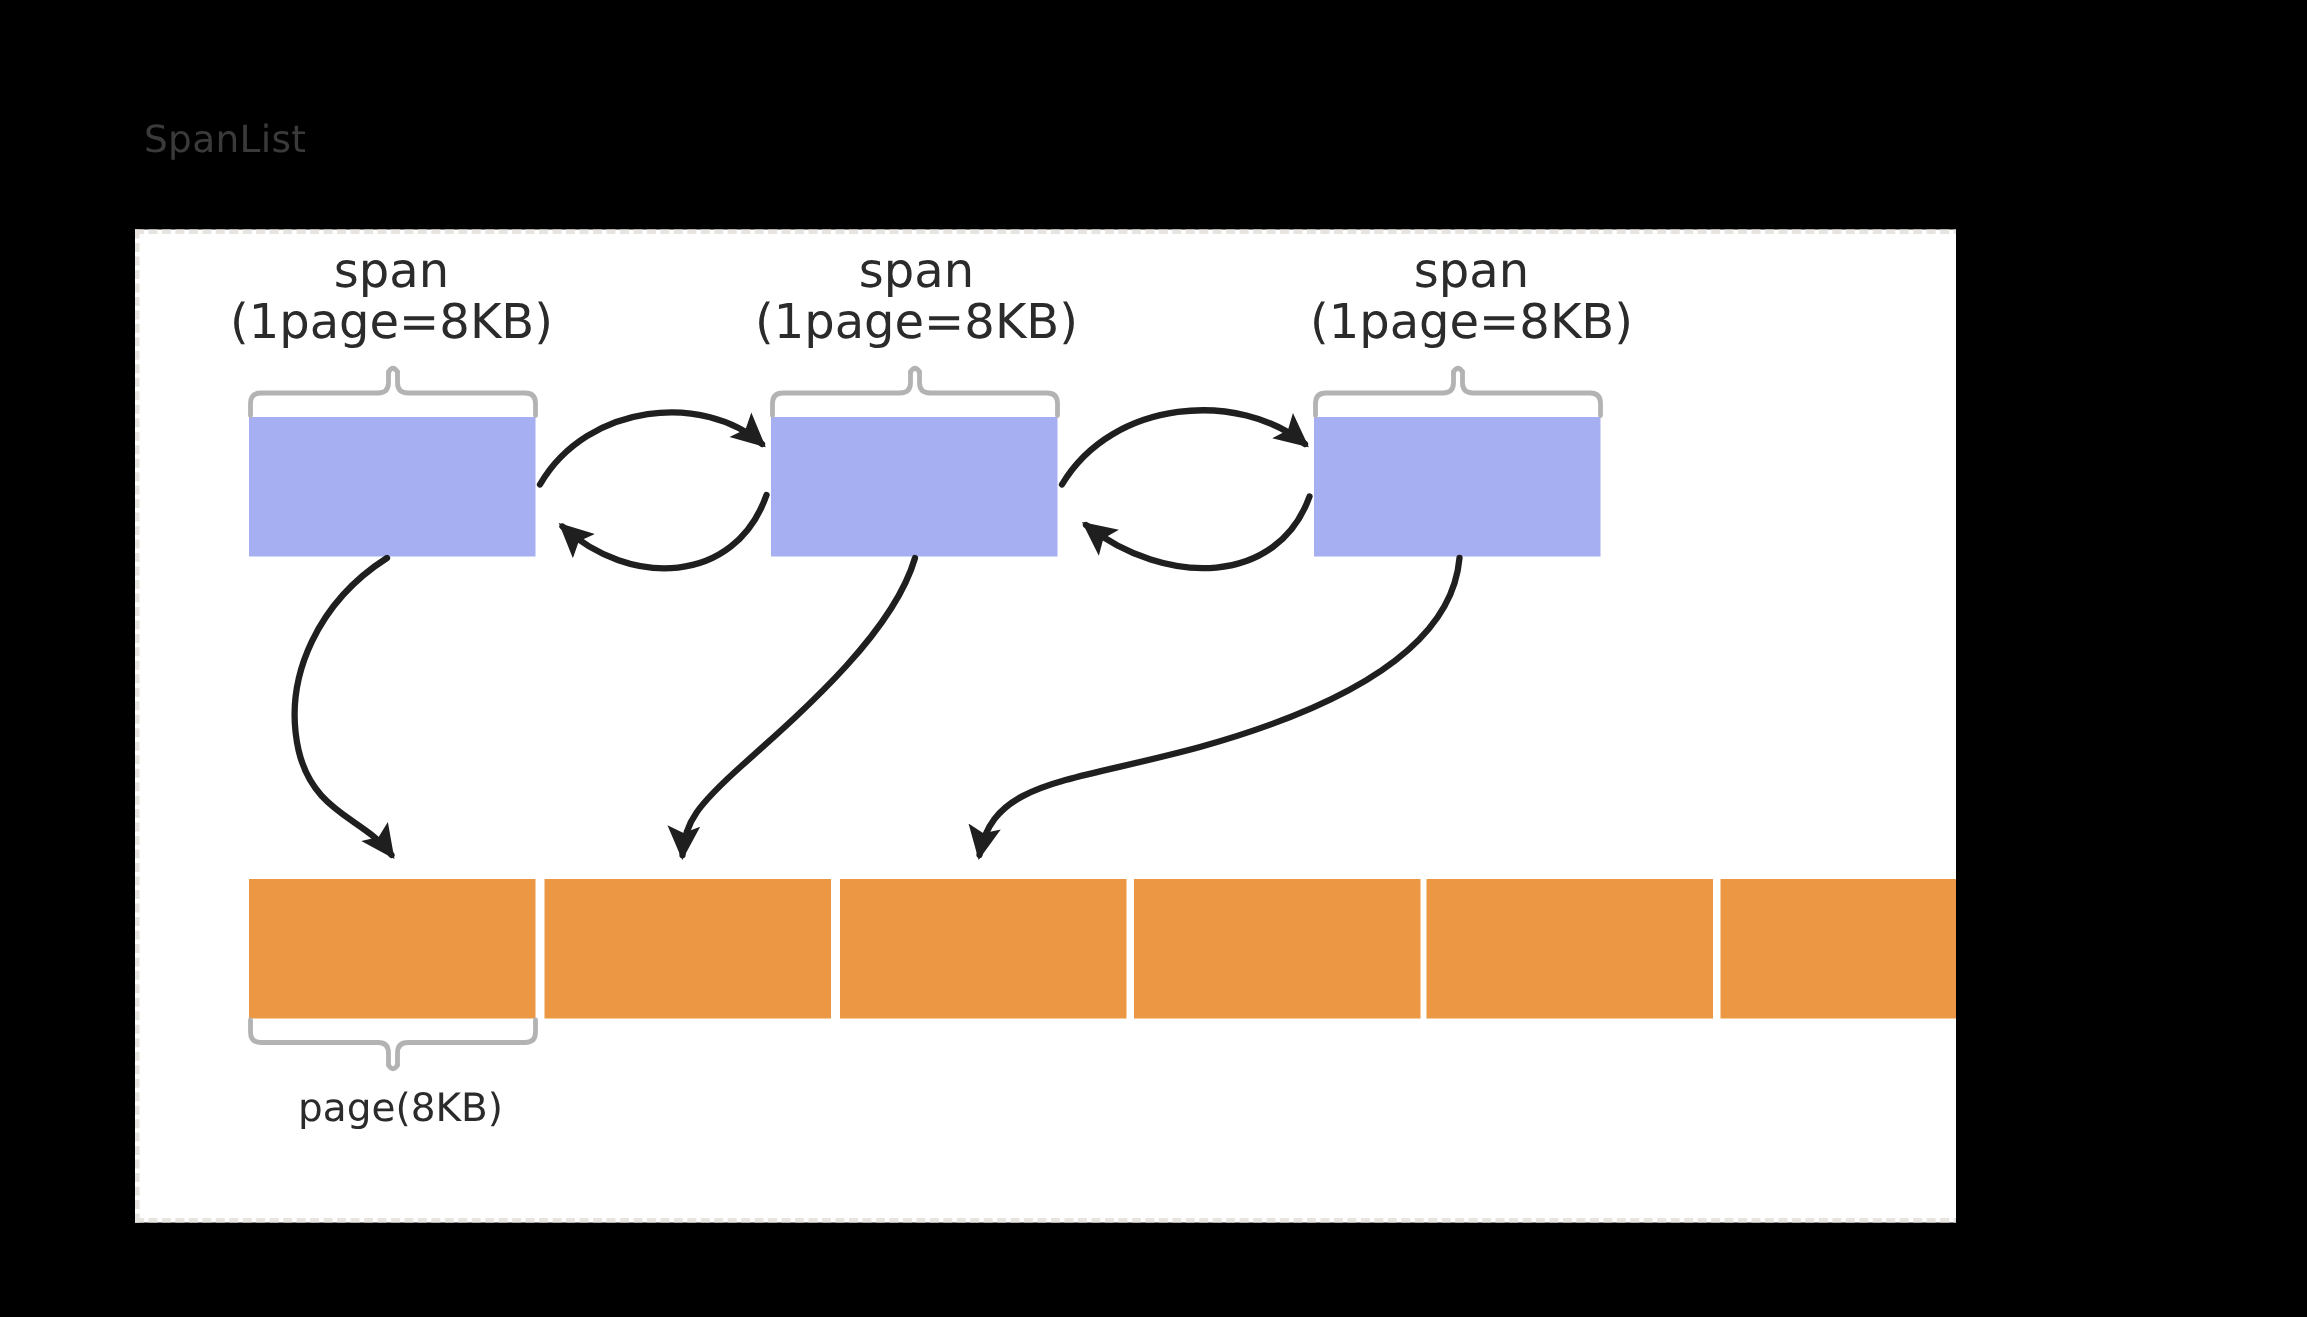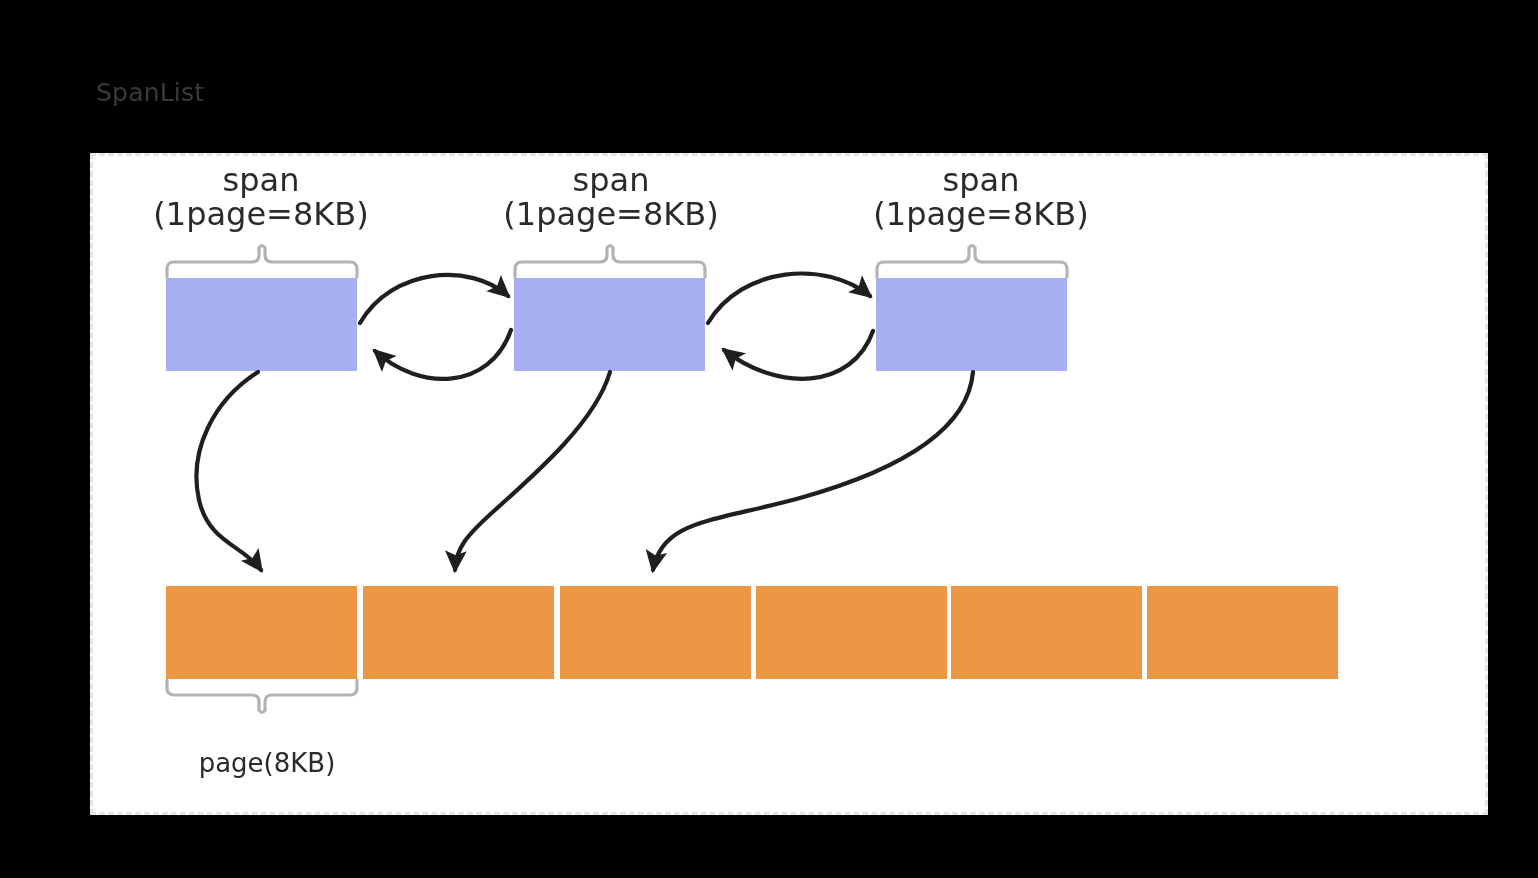--- a/index.html
+++ b/index.html
@@ -2,21 +2,21 @@
 <html><head>
 <meta charset="utf-8">
 <style>
   html, body {
     margin: 0;
     padding: 0;
     background: #000000;
   }
   #root {
     position: relative;
-    width: 1538px;
+    width: 1304px;
     height: 878px;
     background: #000000;
     overflow: hidden;
     font-family: "DejaVu Sans", "Liberation Sans", sans-serif;
   }
   #title {
     position: absolute;
     left: 96px;
     top: 78px;
     font-size: 25px;
@@ -70,21 +70,20 @@
   #page-label {
     position: absolute;
     left: 142px;
     top: 724px;
     width: 250px;
     text-align: center;
     font-size: 26px;
     color: #2b2b2b;
     font-family: "DejaVu Sans", "Liberation Sans", sans-serif;
     white-space: nowrap;
-    margin-top: 24px;
   }
 </style>
 </head>
 <body>
 
 <div id="root">
 
   <div id="title">SpanList</div>
 
   <div id="panel"></div>

